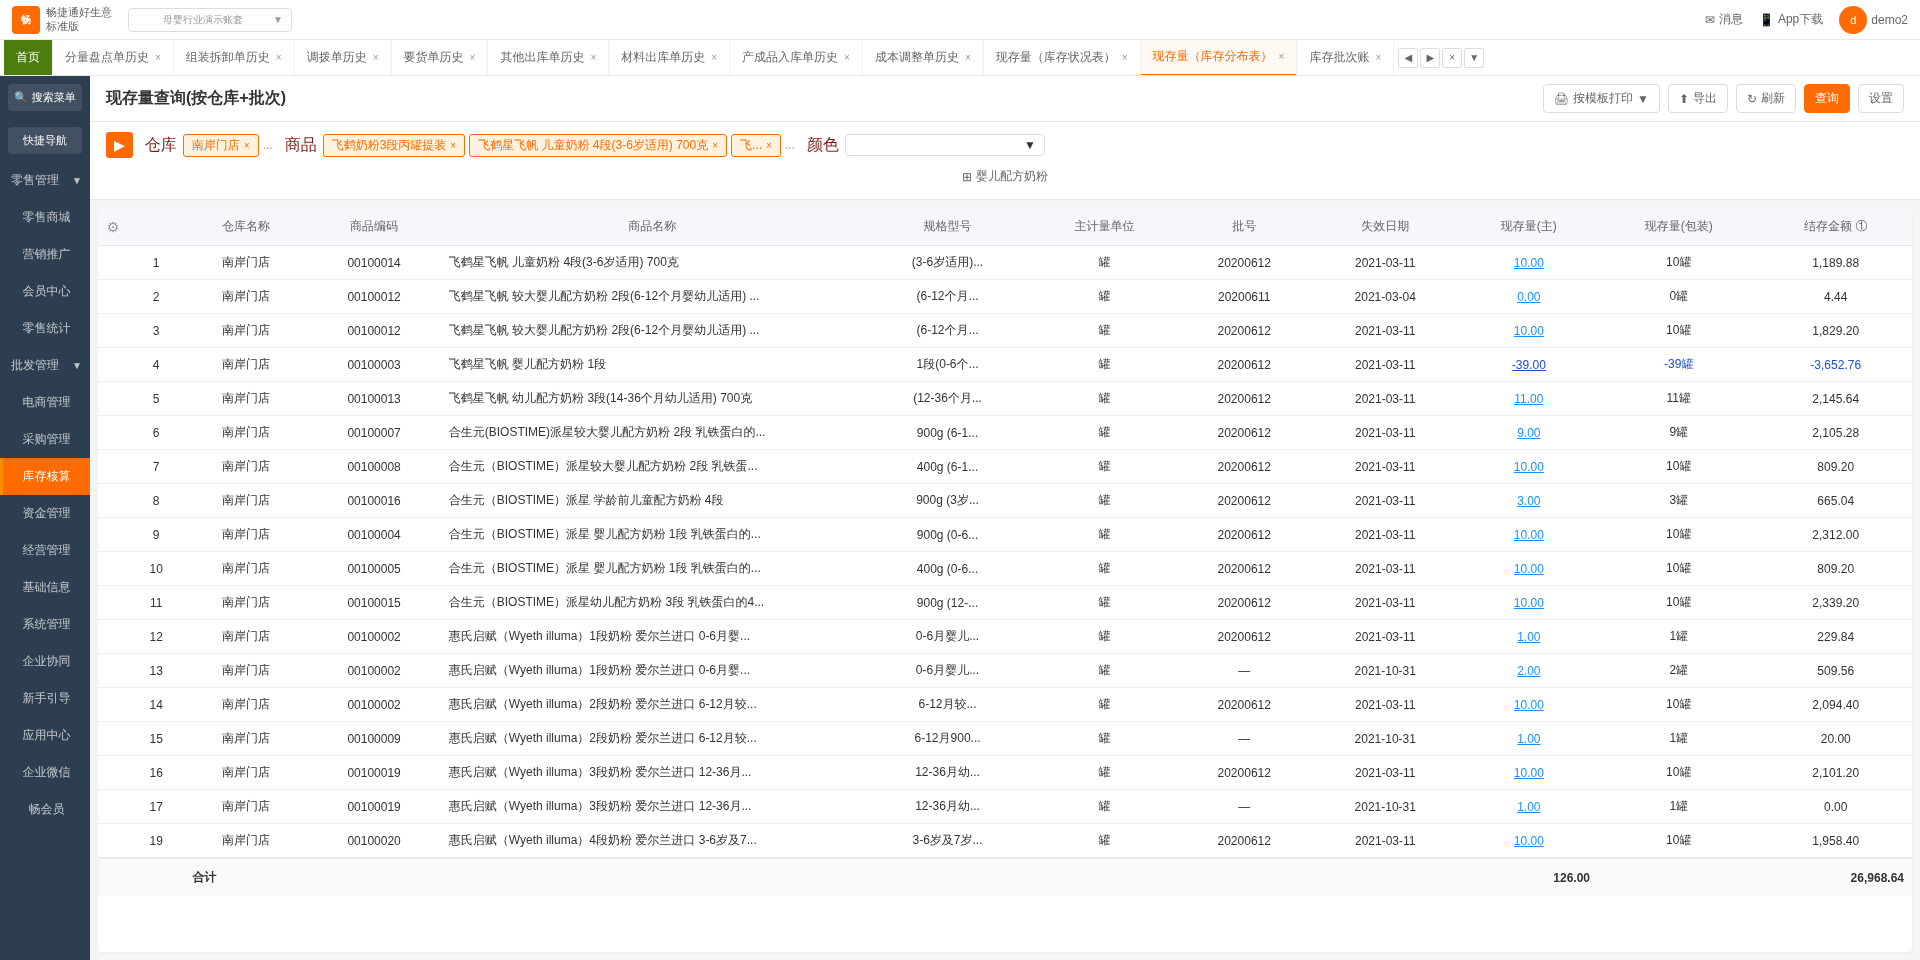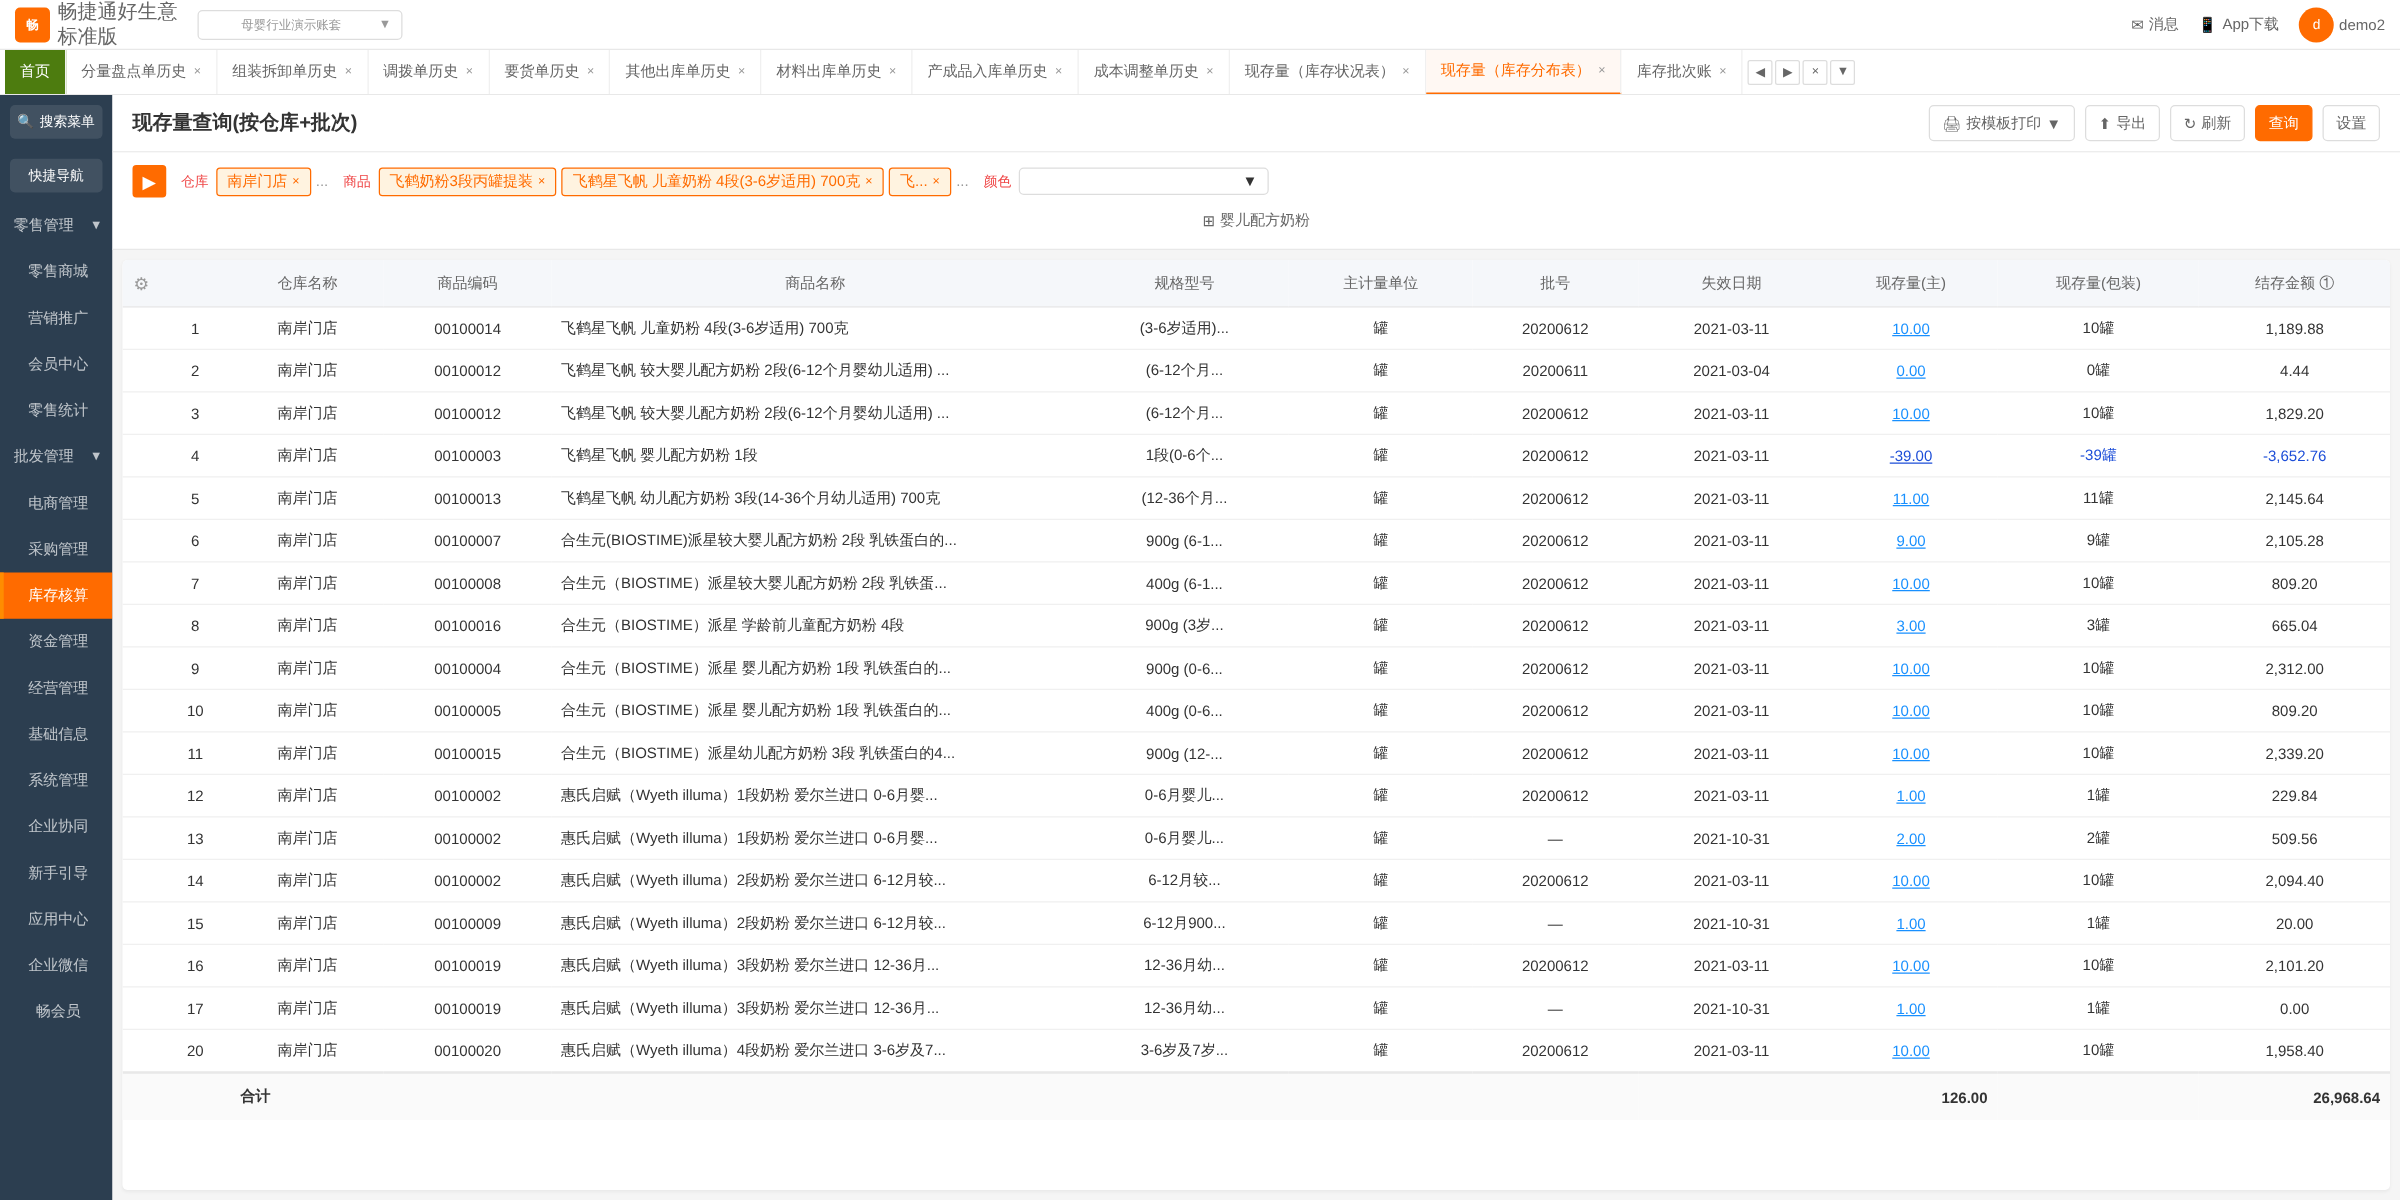--- a/index.html
+++ b/index.html
@@ -5,21 +5,21 @@
     * { box-sizing: border-box; margin: 0; padding: 0; }
     body { font-family: 'Microsoft YaHei', Arial, sans-serif; font-size: 12px; background: #f5f5f5; color: #333; overflow: hidden; }
 
     
     .top-bar {
       display: flex; align-items: center; height: 40px; background: #fff;
       border-bottom: 1px solid #e8e8e8; padding: 0 12px; gap: 16px;
     }
     .logo { display: flex; align-items: center; gap: 6px; }
     .logo-icon { width: 28px; height: 28px; background: #ff6b00; border-radius: 4px; display: flex; align-items: center; justify-content: center; color: #fff; font-size: 10px; font-weight: bold; }
-    .logo-text { font-size: 16px; color: #666; line-height: 1.2; }
+    .logo-text { font-size: 11px; color: #666; line-height: 1.2; }
     .industry-select { display: flex; align-items: center; gap: 4px; padding: 4px 8px; border: 1px solid #ddd; border-radius: 4px; cursor: pointer; font-size: 12px; color: #333; background: #fff; }
     .industry-select span { color: #999; font-size: 10px; margin-left: 26px; }
     .top-right { margin-left: auto; display: flex; align-items: center; gap: 16px; }
     .top-icon-btn { display: flex; align-items: center; gap: 4px; color: #666; font-size: 12px; cursor: pointer; }
     .avatar { width: 28px; height: 28px; border-radius: 50%; background: #ff6b00; display: flex; align-items: center; justify-content: center; color: #fff; font-size: 11px; }
 
     
     .tab-bar {
       display: flex; align-items: center; background: #fff; border-bottom: 1px solid #e8e8e8;
       overflow-x: auto; white-space: nowrap; height: 36px; padding: 0 4px;
@@ -64,21 +64,21 @@
     }
     .page-title { font-size: 16px; font-weight: bold; color: #333; }
     .header-actions { display: flex; align-items: center; gap: 8px; }
     .header-btn { display: flex; align-items: center; gap: 4px; padding: 5px 10px; border: 1px solid #ddd; border-radius: 4px; background: #fff; cursor: pointer; font-size: 12px; color: #666; }
     .header-btn.primary { background: #ff6b00; color: #fff; border-color: #ff6b00; }
 
     
     .filter-area { background: #fff; padding: 10px 16px; border-bottom: 1px solid #e8e8e8; }
     .filter-row { display: flex; align-items: center; gap: 12px; flex-wrap: wrap; }
     .filter-item { display: flex; align-items: center; gap: 6px; }
-    .filter-label { color: #ef4444; font-size: 11px; white-space: nowrap; font-family: Liberation Serif, serif; }
+    .filter-label { color: #7f1d1d; font-size: 16px; white-space: nowrap; font-family: Liberation Serif, serif; }
     .filter-tags { display: flex; align-items: center; gap: 4px; flex-wrap: wrap; }
     .filter-tag {
       display: inline-flex; align-items: center; padding: 2px 8px;
       background: #fff3e0; border: 1px solid #ff6b00; border-radius: 3px;
       color: #ff6b00; font-size: 12px; gap: 4px;
     }
     .filter-tag .tag-close { cursor: pointer; color: #ff6b00; font-size: 10px; }
     .filter-more { color: #999; cursor: pointer; font-size: 12px; }
     .filter-input-area { display: flex; align-items: center; border: 1px solid #ddd; border-radius: 4px; padding: 3px 8px; background: #fff; min-width: 200px; gap: 4px; }
     .filter-input-area input { border: none; outline: none; font-size: 12px; flex: 1; }
@@ -522,21 +522,21 @@
     <td>12-36月幼...</td>
     <td>罐</td>
     <td>—</td>
     <td>2021-10-31</td>
     <td><span class="text-link ">1.00</span></td>
     <td class="">1罐</td>
     <td class="">0.00</td>
   </tr>
             <tr>
     <td></td>
-    <td>20</td>
+    <td>19</td>
     <td>南岸门店</td>
     <td>00100020</td>
     <td class="name-col" style="max-width:220px;overflow:hidden;text-overflow:ellipsis;white-space:nowrap;">惠氏启赋（Wyeth illuma）4段奶粉 爱尔兰进口 3-6岁及7...</td>
     <td>3-6岁及7岁...</td>
     <td>罐</td>
     <td>20200612</td>
     <td>2021-03-11</td>
     <td><span class="text-link ">10.00</span></td>
     <td class="">10罐</td>
     <td class="">1,958.40</td>

